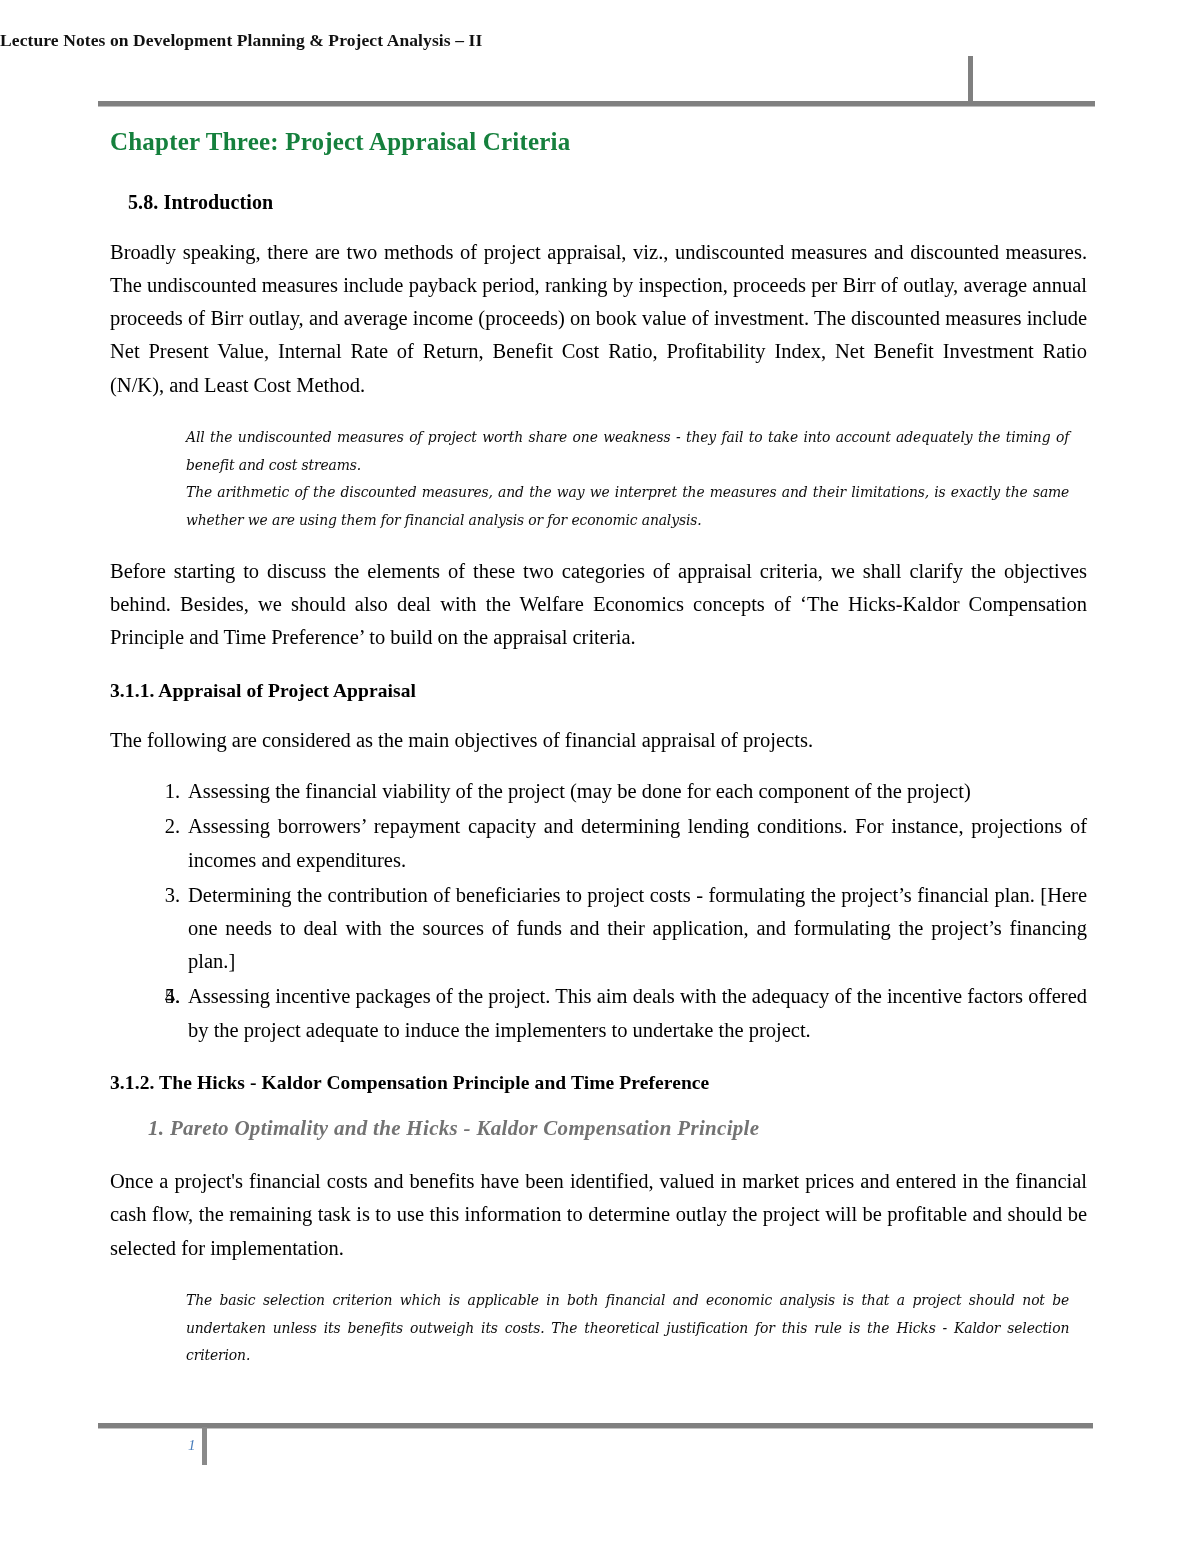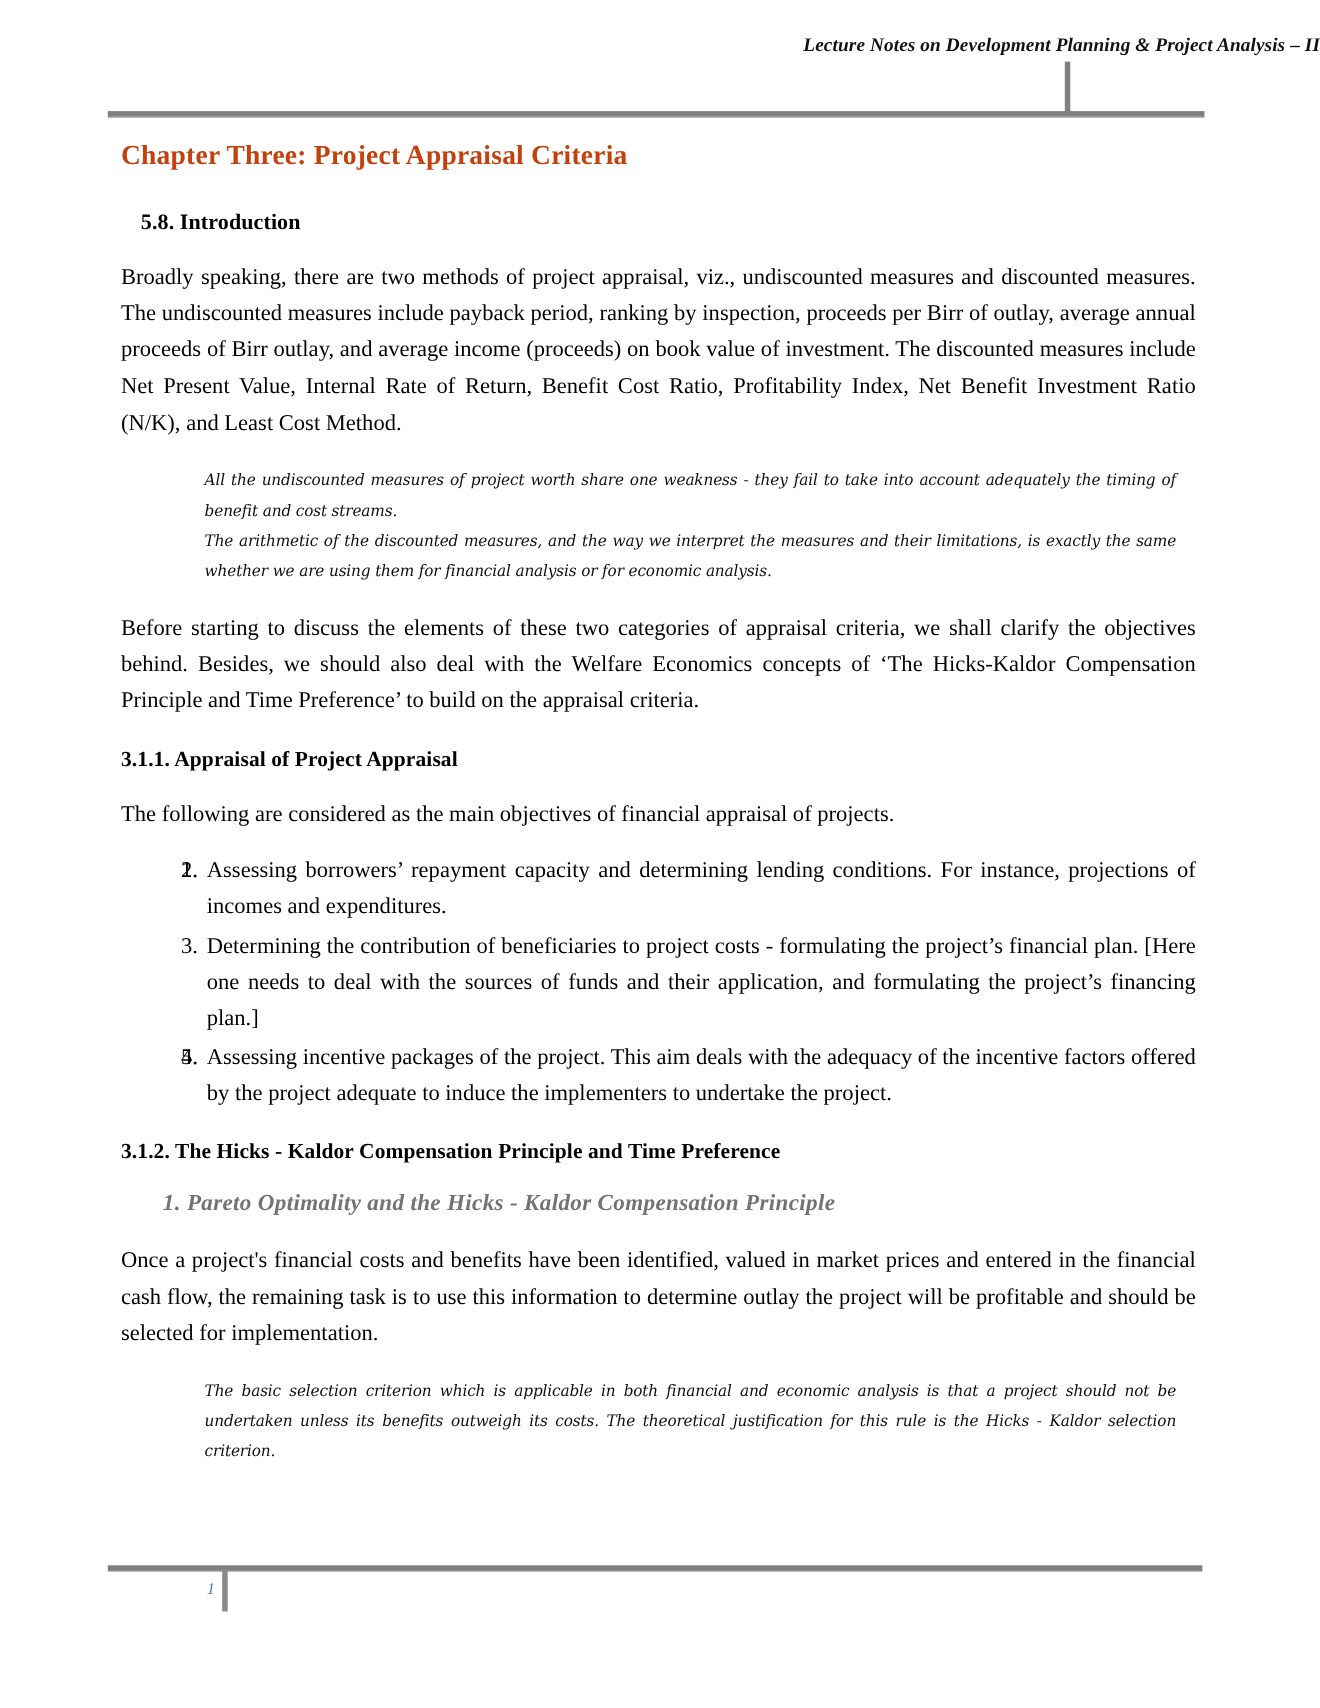--- a/index.html
+++ b/index.html
@@ -29,23 +29,22 @@
     top: 0;
     left: 0;
     width: 1200px;
     height: 112px;
   }
   .header-title {
     position: absolute;
     top: 30px;
     left: 0;
     width: 1200px;
-    text-align: right;
-    font-family: "Liberation Serif", "DejaVu Serif", serif;
-    font-style: italic;
+    text-align: left;
+    font-family: "Liberation Serif", "DejaVu Serif", serif;
     font-weight: bold;
     font-size: 17.5px;
     letter-spacing: 0.1px;
     color: #111111;
     white-space: nowrap;
   }
   .header-rule {
     position: absolute;
     top: 101px;
     left: 98px;
@@ -97,21 +96,21 @@
     position: absolute;
     top: 128px;
     left: 110px;
     width: 977px;
   }
 
   .chapter-title {
     font-size: 25px;
     font-weight: bold;
     letter-spacing: 0.2px;
-    color: #c2410c;
+    color: #15803d;
     margin: 0 0 34px 0;
     line-height: 1.15;
     font-family: Liberation Serif, serif;
   }
 
   .sub-heading {
     font-size: 20px;
     font-weight: bold;
     margin: 0 0 22px 18px;
     letter-spacing: 0.1px;
@@ -211,20 +210,21 @@
 
     <p class="body-para">Before starting to discuss the elements of these two categories of appraisal criteria, we shall clarify the objectives behind. Besides, we should also deal with the Welfare Economics concepts of ‘The Hicks-Kaldor Compensation Principle and Time Preference’ to build on the appraisal criteria.</p>
 
     <h3 class="numbered-heading">3.1.1.  Appraisal of Project Appraisal</h3>
 
     <p class="body-para tight">The following are considered as the main objectives of financial appraisal of projects.</p>
 
     <ol class="obj-list">
       <li>
         <span class="num">1.</span>
+        <span>Assessing the financial viability of the project (may be done for each component of the project)</span>
       </li>
       <li>
         <span class="num">2.</span>
         <span>Assessing borrowers’ repayment capacity and determining lending conditions. For instance, projections of incomes and expenditures.</span>
       </li>
       <li>
         <span class="num">3.</span>
         <span>Determining the contribution of beneficiaries to project costs - formulating the project’s financial plan. [Here one needs to deal with the sources of funds and their application, and formulating the project’s financing plan.]</span>
       </li>
       <li>

